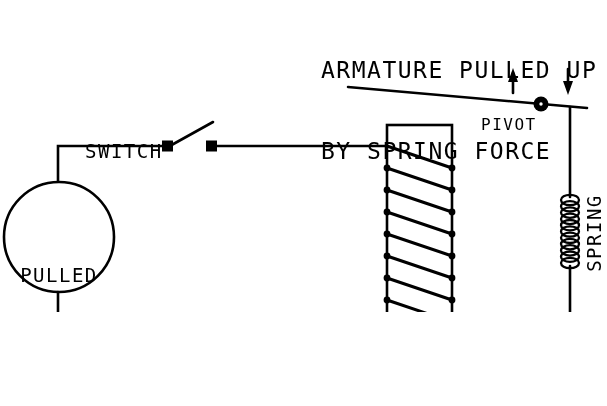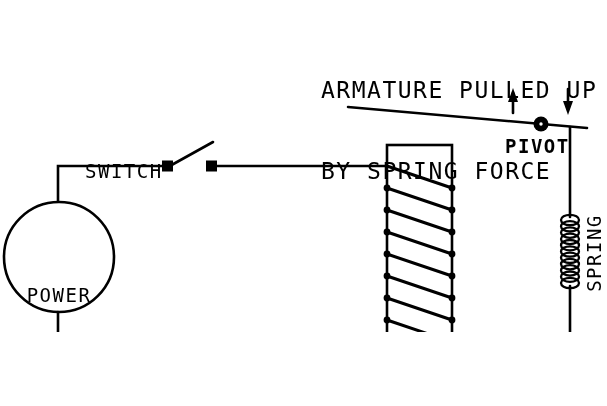--- a/index.html
+++ b/index.html
@@ -8,21 +8,20 @@
     background: #ffffff;
   }
   .stage {
     position: relative;
     width: 607px;
     height: 312px;
     background: #ffffff;
     overflow: hidden;
     font-family: "DejaVu Sans Mono", "Liberation Mono", monospace;
     color: #000000;
-    margin-top: 20px;
   }
   .lineart {
     position: absolute;
     left: 0;
     top: 0;
     width: 607px;
     height: 406px;
   }
   .lbl {
     position: absolute;
@@ -38,25 +37,24 @@
     line-height: 27px;
   }
   .switch-label {
     left: 85px;
     top: 96px;
     font-size: 19px;
     letter-spacing: 1.5px;
     line-height: 22px;
   }
   .pivot-label {
-    left: 505px;
+    left: 481px;
     top: 115px;
-    font-size: 19px;
+    font-size: 16px;
     letter-spacing: 1.5px;
-    font-weight: bold;
   }
   .power-label {
     left: -1px;
     top: 210px;
     width: 120px;
     text-align: center;
     font-size: 19px;
     letter-spacing: 1.5px;
     line-height: 26px;
   }
@@ -173,19 +171,19 @@
     <div>BY SPRING FORCE</div>
   </div>
 
   <div class="lbl switch-label">
     <div>SWITCH</div>
   </div>
 
   <div class="lbl pivot-label">PIVOT</div>
 
   <div class="lbl power-label">
-    <div>POWER</div>
+    <div>PULLED</div>
   </div>
 
   <div class="lbl spring-label">SPRING</div>
 
 
 </div>
 
 </body></html>

